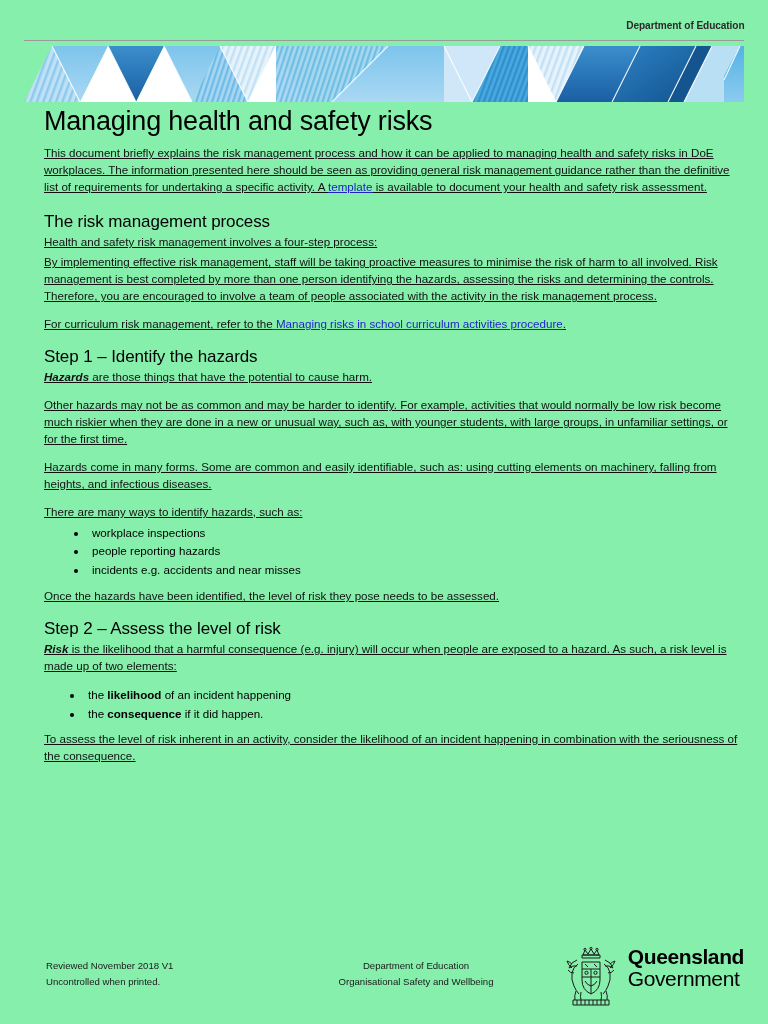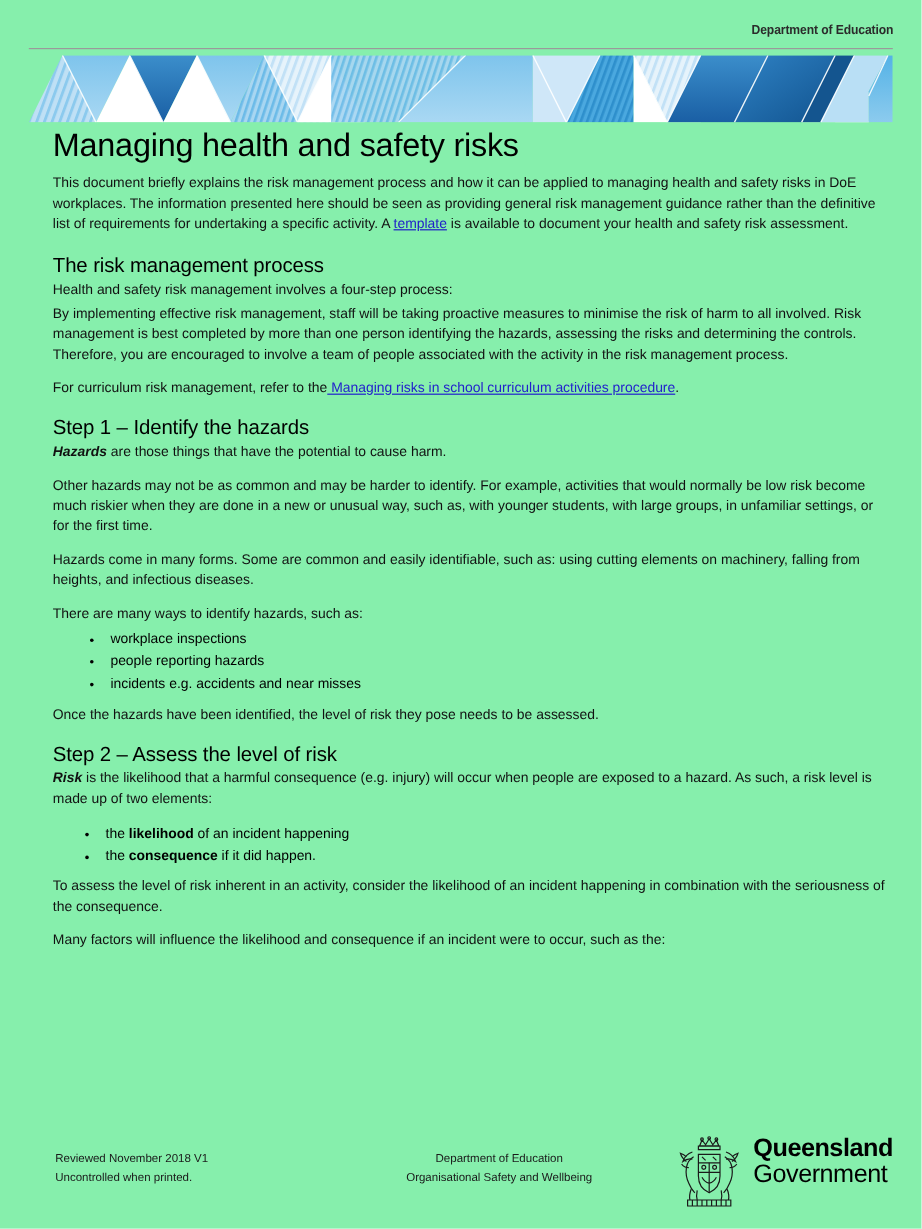--- a/index.html
+++ b/index.html
@@ -87,20 +87,21 @@
     color: #000;
   }
   h2.section.tight { margin-top: 14px; }
 
   p.body {
     font-size: 11.6px;
     line-height: 1.46;
     margin: 0 0 11px 0;
     text-align: left;
     color: #111;
+    text-decoration: underline;
   }
   p.body.nogap { margin-bottom: 3px; }
   p.lead { margin-bottom: 10px; }
 
   a.link {
     color: #2020c8;
     text-decoration: underline;
   }
   a.link.curriculum { color: #2222cc; }
 
@@ -332,21 +333,20 @@
 
     <h2 class="section tight">Step 2 – Assess the level of risk</h2>
     <p class="body"><b><i>Risk</i></b><span> is the likelihood that a harmful consequence (e.g. injury) will occur when people are exposed to a hazard. As such, a risk level is made up of two elements:</span></p>
 
     <ul class="bullets">
       <li><span>the </span><b>likelihood</b><span> of an incident happening</span></li>
       <li><span>the </span><b>consequence</b><span> if it did happen.</span></li>
     </ul>
 
     <p class="body">To assess the level of risk inherent in an activity, consider the likelihood of an incident happening in combination with the seriousness of the consequence.</p>
-    <p class="body">Many factors will influence the likelihood and consequence if an incident were to occur, such as the:</p>
   </div>
 
   <div class="footer">
     <div class="footer-left">
       <div>Reviewed November 2018  V1</div>
       <div>Uncontrolled when printed.</div>
     </div>
     <div class="footer-center">
       <div>Department of Education</div>
       <div>Organisational Safety and Wellbeing</div>

